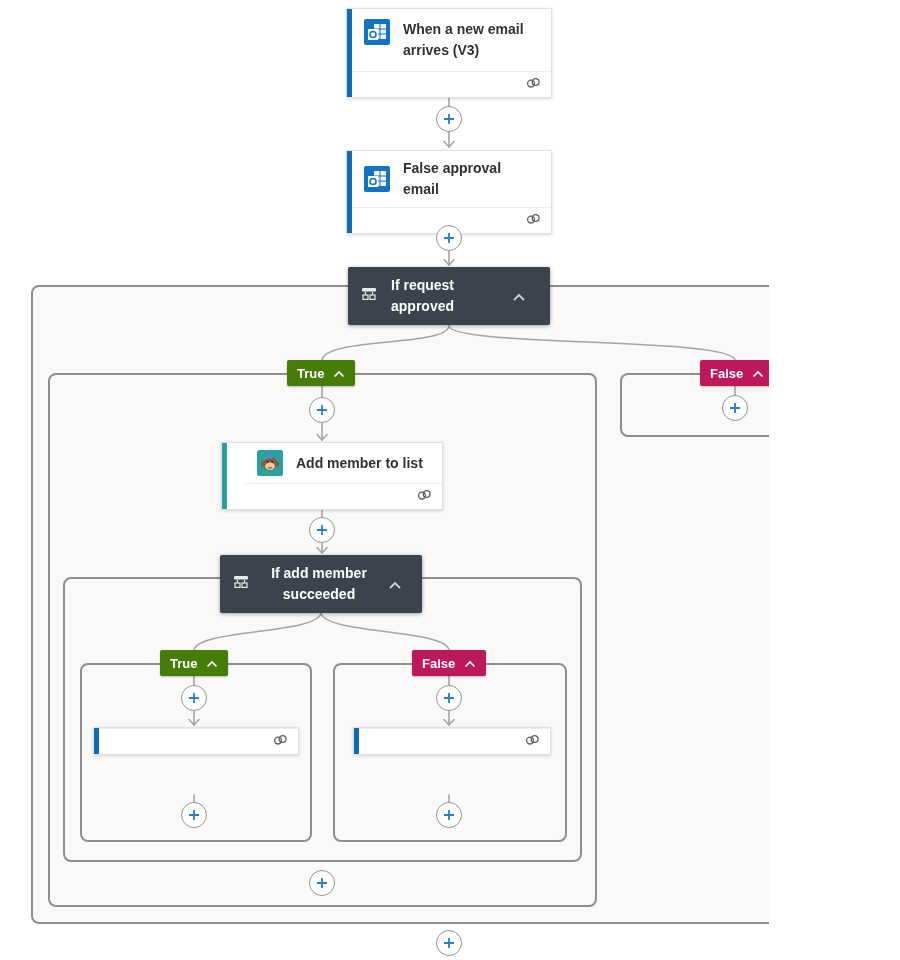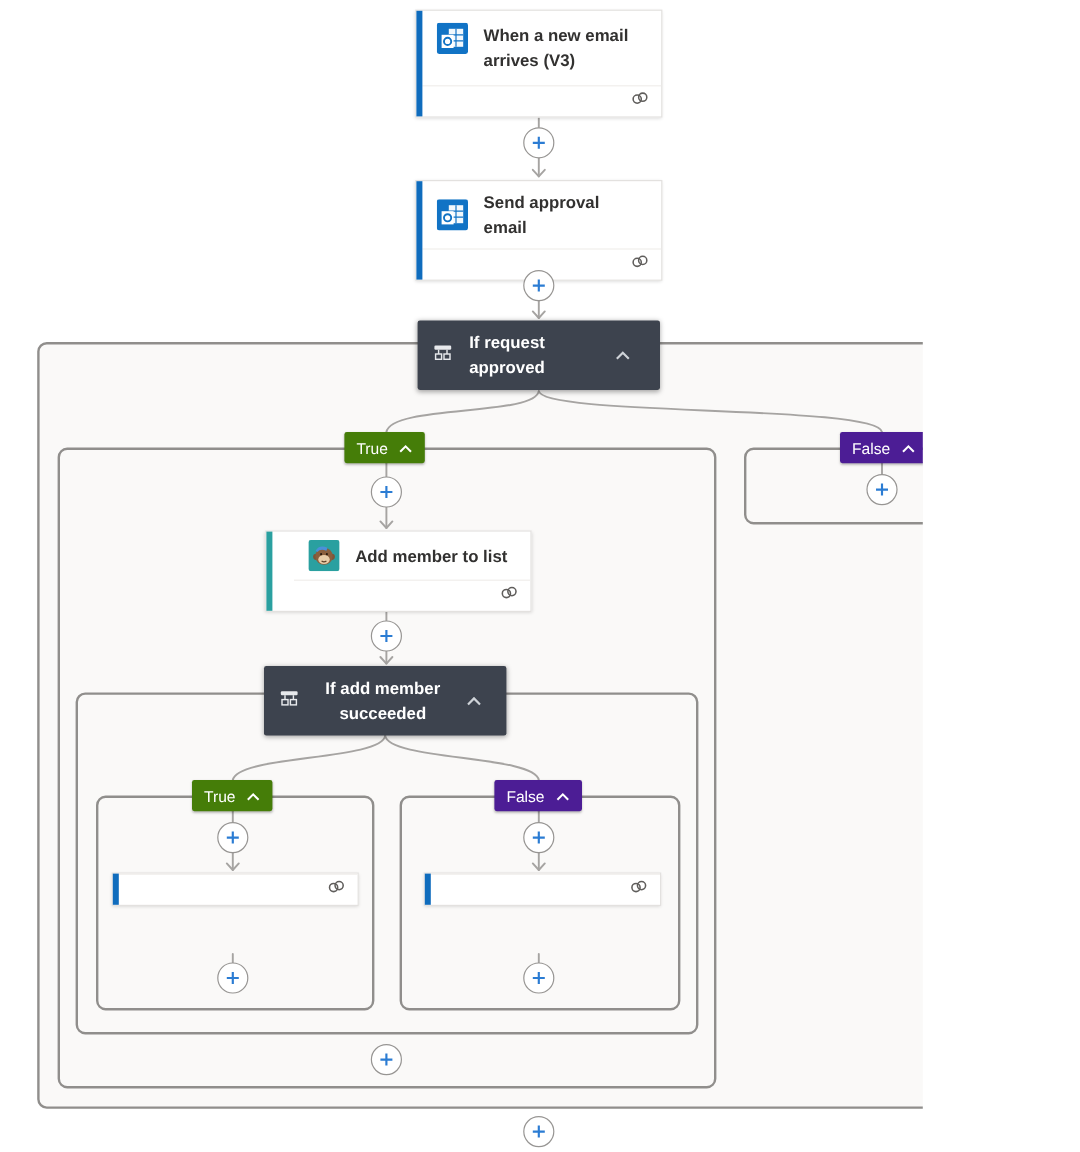--- a/index.html
+++ b/index.html
@@ -38,24 +38,24 @@
   
   .condition-card{position:absolute;width:202px;height:58px;background:#3d434e;border-radius:2px;
     box-shadow:0 1px 4px rgba(0,0,0,.35);display:flex;align-items:center;gap:13px;
     padding:12px 12px;box-sizing:border-box;z-index:3;color:#fff;}
   .cond-title{flex:1;font-size:14px;font-weight:bold;line-height:21px;}
   .cond-chevron{align-self:flex-start;margin-top:9px;}
   #cond-outer{left:348px;top:267px;}
   #cond-inner{left:220px;top:555px;text-align:center;}
   
   .branch-badge{position:absolute;height:26px;display:flex;align-items:center;gap:9px;padding:0 10px;
-    color:#fff;font-size:13px;font-weight:normal;border-radius:2px;z-index:4;
+    color:#fff;font-size:13px;font-weight:bold;border-radius:2px;z-index:4;
     box-shadow:0 1px 2px rgba(0,0,0,.25);cursor:pointer;}
   .branch-badge.true{background:#457d08;}
-  .branch-badge.false{background:#4c1d95;}
+  .branch-badge.false{background:#be185d;}
   #badge-true-outer {left:287px;top:360px;}
   #badge-false-outer{left:700px;top:360px;}
   #badge-true-inner {left:160px;top:650px;}
   #badge-false-inner{left:412px;top:650px;}
   
   .plus{position:absolute;width:26px;height:26px;border-radius:50%;background:#fff;
     border:1px solid #979593;box-sizing:border-box;z-index:4;display:flex;
     align-items:center;justify-content:center;cursor:pointer;padding:0;}
   .plus svg{display:block;}
 </style>
@@ -134,21 +134,21 @@
     <div class="card-main">
       <span class="app-icon">
         <svg width="26" height="26">
             <rect width="26" height="26" rx="2" fill="#1173c5"></rect>
           <rect x="10" y="5" width="12" height="15" fill="#fff" opacity=".95"></rect>
           <path d="M10 10 H22 M10 15 H22 M16 5 V20" stroke="#1173c5" stroke-width="1"></path>
           <rect x="4" y="10" width="10" height="11" fill="#fff"></rect>
           <circle cx="9" cy="15.5" r="3" fill="none" stroke="#1173c5" stroke-width="1.6"></circle>
         </svg>
       </span>
-      <span class="card-title">Send approval email</span>
+      <span class="card-title">False approval email</span>
     </div>
     <div class="card-footer">
       <span>
         <svg width="16" height="14">
             <circle cx="6" cy="7.6" r="3.4" fill="none" stroke="#605e5c" stroke-width="1.3"></circle>
             <circle cx="10.6" cy="6" r="3.4" fill="none" stroke="#605e5c" stroke-width="1.3"></circle>
           </svg>
       </span>
     </div>
   </div>

